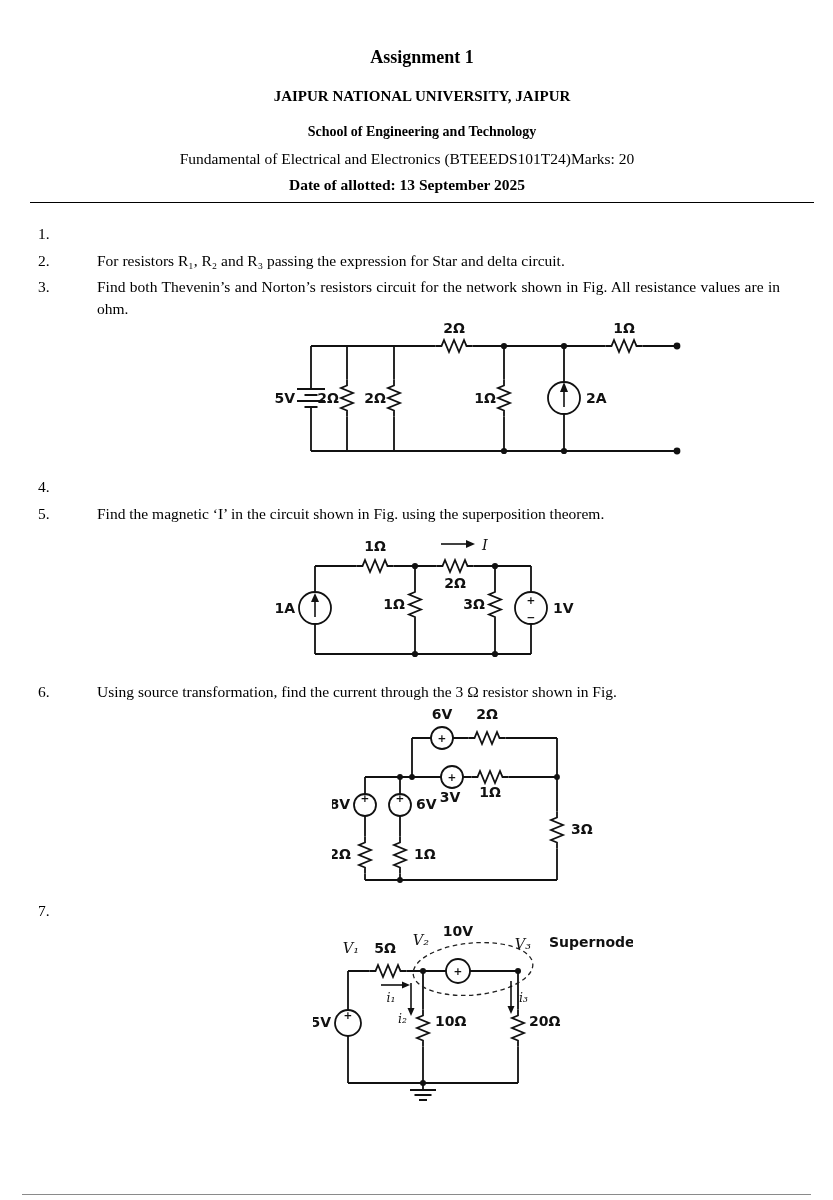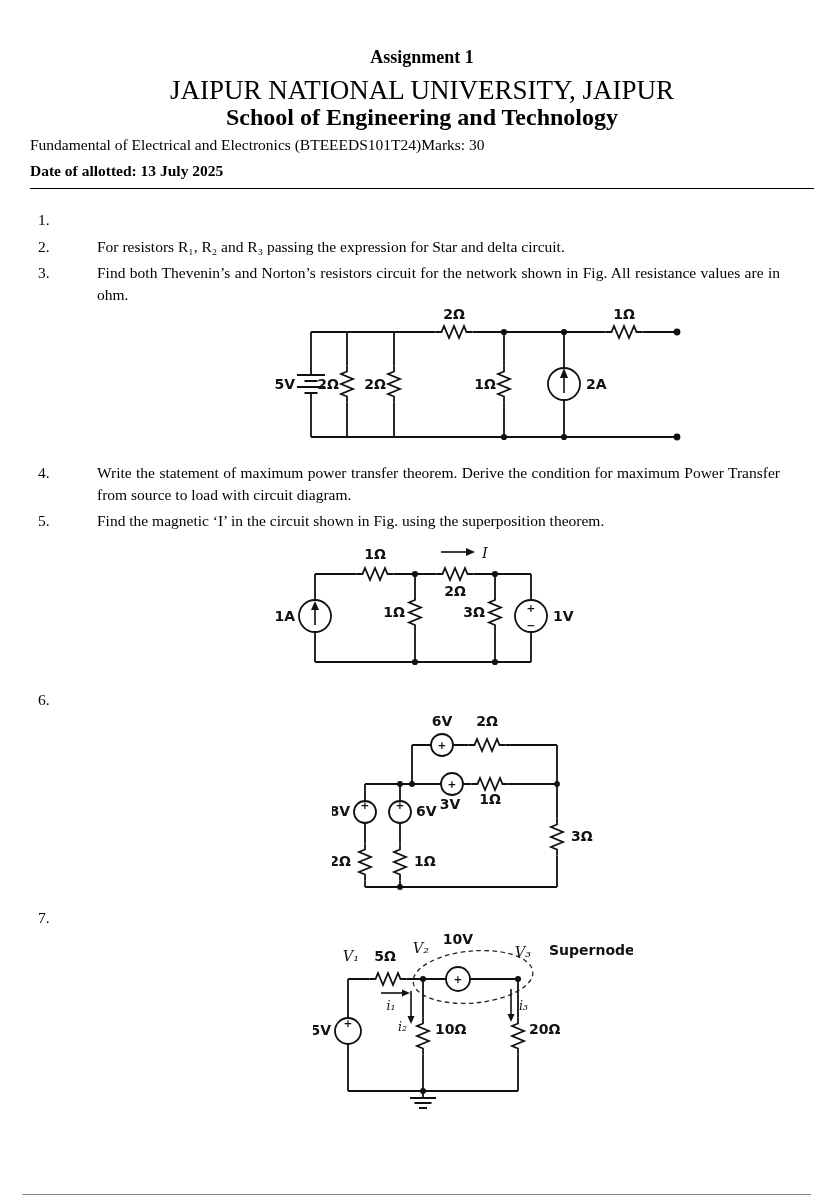--- a/index.html
+++ b/index.html
@@ -3,23 +3,23 @@
 <meta charset="utf-8">
 <style>
   html,body { margin:0; padding:0; background:#ffffff; }
   body {
     width:833px; height:1200px; overflow:hidden; position:relative;
     font-family:"Liberation Serif", serif; color:#000;
   }
   .page { padding:46px 19px 0 30px; }
 
   .t1 { text-align:center; font-weight:bold; font-size:18px; line-height:23px; }
-  .t2 { text-align:center; font-weight:normal; font-size:27px; line-height:27px; margin-top:8px; }
-  .t3 { text-align:center; font-weight:bold; font-size:24px; line-height:23px; margin-top:2px; }
-  .hdr-row { display:flex; justify-content:flex-start; font-size:15.5px; line-height:21px; margin-top:5px; padding-right:30px; }
+  .t2 { text-align:center; font-weight:bold; font-size:15px; line-height:27px; margin-top:14px; }
+  .t3 { text-align:center; font-weight:bold; font-size:14px; line-height:23px; margin-top:10px; }
+  .hdr-row { display:flex; justify-content:center; font-size:15.5px; line-height:21px; margin-top:5px; padding-right:30px; }
   .hdr-row.bold { font-weight:bold; }
   .rule { border:none; border-top:1.7px solid #000; margin:7px 0 0 0; }
 
   .qlist { margin-top:20px; }
   .q { display:flex; margin-top:5px; padding-right:34px; font-size:15.5px; line-height:21.5px; }
   .qnum { width:67px; flex:0 0 67px; padding-left:8px; box-sizing:border-box; }
   .qtext { flex:1; text-align:justify; }
 
   .fig { text-align:center; }
   .fig svg { display:block; margin:2px auto; }
@@ -46,24 +46,24 @@
 <body>
 
 <div class="page">
 
   <header>
     <div class="t1">Assignment 1</div>
     <div class="t2">JAIPUR NATIONAL UNIVERSITY, JAIPUR</div>
     <div class="t3">School of Engineering and Technology</div>
     <div class="hdr-row">
       <span>Fundamental of Electrical and Electronics (BTEEEDS101T24)</span>
-      <span>Marks: 30</span>
+      <span>Marks: 20</span>
     </div>
     <div class="hdr-row bold">
-      <span>Date of allotted: 13 July 2025</span>
+      <span>Date of allotted: 13 September 2025</span>
     </div>
     <hr class="rule">
   </header>
 
   <div class="qlist">
 
     <div class="q">
       <span class="qnum">1.</span>
     </div>
 
@@ -102,21 +102,20 @@
         <text class="cl" x="117" y="82" text-anchor="end">2Ω</text>
         <text class="cl" x="185" y="12" text-anchor="middle">2Ω</text>
         <text class="cl" x="227" y="82" text-anchor="end">1Ω</text>
         <text class="cl" x="317" y="82" text-anchor="start">2A</text>
         <text class="cl" x="355" y="12" text-anchor="middle">1Ω</text>
       </svg>
     </div>
 
     <div class="q">
       <span class="qnum">4.</span>
-      <div class="qtext">Write the statement of maximum power transfer theorem. Derive the condition for maximum Power Transfer from source to load with circuit diagram.</div>
     </div>
 
     <div class="q">
       <span class="qnum">5.</span>
       <div class="qtext">Find the magnetic ‘I’ in the circuit shown in Fig. using the superposition theorem.</div>
     </div>
 
     <div class="fig fig2">
       <svg width="330" height="150" viewBox="0 0 330 150">
         <path class="wire" d="M52 40 H93.5 M130.5 40 H173.5 M210.5 40 H268 M52 128 H268 M52 40 V66 M52 98 V128 M152 40 V60 M152 97 V128 M232 40 V60 M232 97 V128 M268 40 V66 M268 98 V128"></path>
@@ -143,20 +142,21 @@
         <text class="cl" x="142" y="83" text-anchor="end">1Ω</text>
         <text class="cl" x="222" y="83" text-anchor="end">3Ω</text>
         <text class="cl" x="290" y="87" text-anchor="start">1V</text>
         <text class="cl-sm" x="268" y="78" text-anchor="middle">+</text>
         <text class="cl-sm" x="268" y="95" text-anchor="middle">−</text>
       </svg>
     </div>
 
     <div class="q">
       <span class="qnum">6.</span>
+      <div class="qtext">Using source transformation, find the current through the 3 Ω resistor shown in Fig.</div>
     </div>
 
     <div class="fig fig3">
       <svg width="270" height="190" viewBox="0 0 270 190">
         <path class="wire" d="M33 72 H109 M131 72 H139.5 M176.5 72 H225 M80 72 V33 M80 33 H99 M121 33 H136.5 M173.5 33 H225 M225 33 V106.5 M225 143.5 V175 M33 72 V89 M33 111 V131.5 M33 168.5 V175 M68 72 V89 M68 111 V131.5 M68 168.5 V175 M33 175 H225"></path>
         <path class="wire" d="M136.5 33 h6 l2.5 -6 l5 12 l5 -12 l5 12 l5 -12 l2.5 6 h6"></path>
         <path class="wire" d="M139.5 72 h6 l2.5 -6 l5 12 l5 -12 l5 12 l5 -12 l2.5 6 h6"></path>
         <path class="wire" d="M225 106.5 v6 l-6 2.5 l12 5 l-12 5 l12 5 l-12 5 l6 2.5 v6"></path>
         <path class="wire" d="M33 131.5 v6 l-6 2.5 l12 5 l-12 5 l12 5 l-12 5 l6 2.5 v6"></path>
         <path class="wire" d="M68 131.5 v6 l-6 2.5 l12 5 l-12 5 l12 5 l-12 5 l6 2.5 v6"></path>

